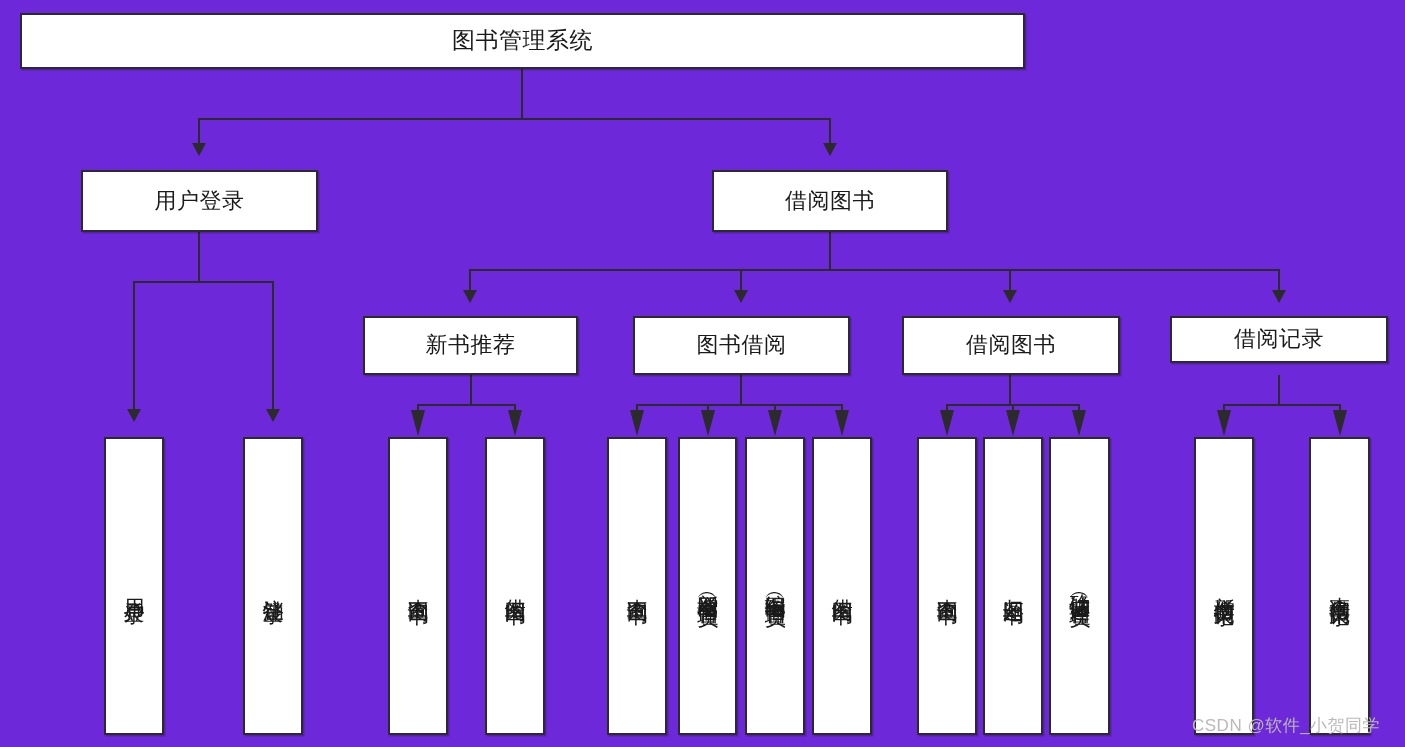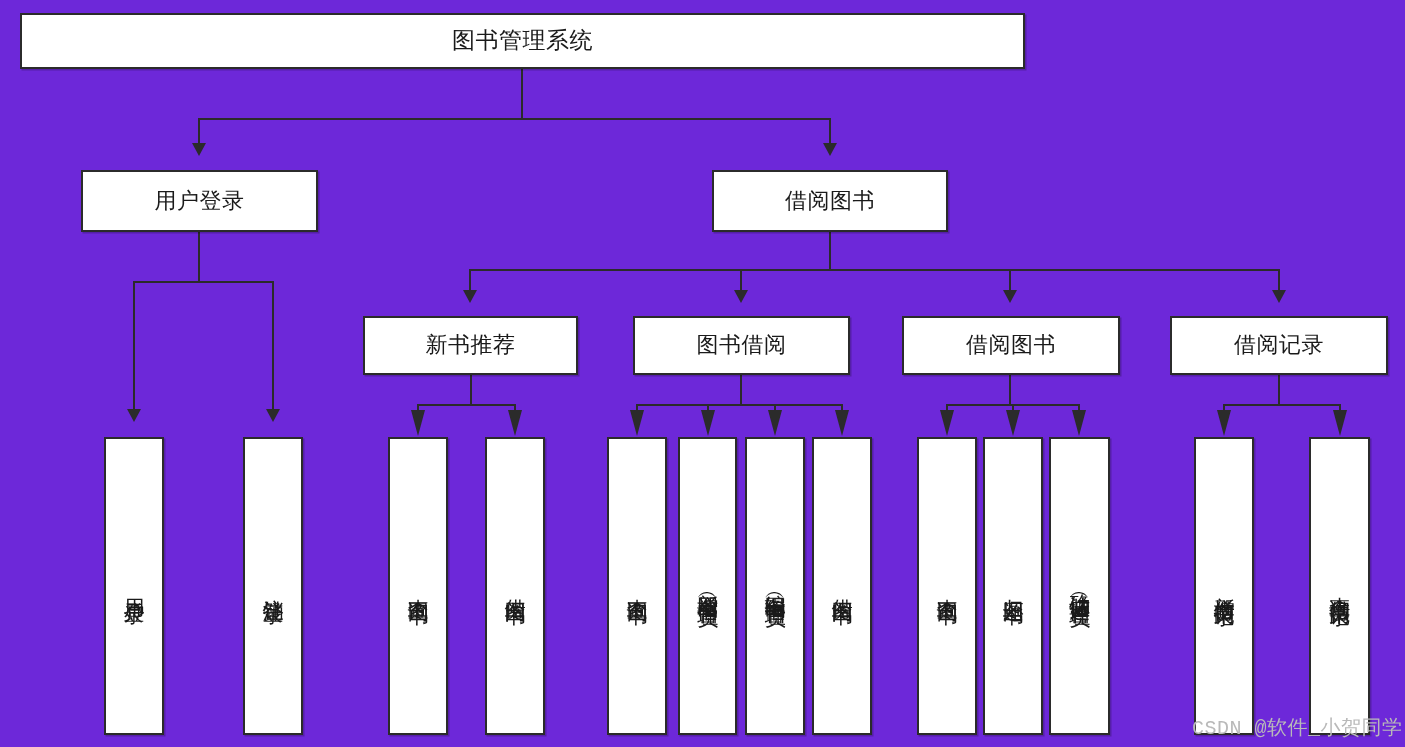--- a/index.html
+++ b/index.html
@@ -58,26 +58,25 @@
   .arrow{
     position:absolute;
     width:0;height:0;
     border-left:7px solid transparent;
     border-right:7px solid transparent;
     border-top:13px solid #2b2b2b;
   }
   
   #watermark{
     position:absolute;
-    font-size:20px;
+    font-size:17px;
     color:#b9b9b9;
     white-space:nowrap;
     pointer-events:none;
     letter-spacing:.5px;
-    font-family:Liberation Mono, monospace;
   }
 </style>
 </head>
 <body>
 
 <div id="canvas">
 
   <div class="line v" style="left:521px;top:69px;height:50px;"></div>
   <div class="line h" style="left:198px;top:118px;width:632px;"></div>
   <div class="line v" style="left:198px;top:118px;height:26px;"></div>
@@ -150,21 +149,21 @@
 
   <div class="node h" style="left:633px;top:316px;width:217px;height:59px;">
     <span class="label">图书借阅</span>
   </div>
   <div class="node h" style="left:363px;top:316px;width:215px;height:59px;">
     <span class="label">新书推荐</span>
   </div>
   <div class="node h" style="left:902px;top:316px;width:218px;height:59px;">
     <span class="label">借阅图书</span>
   </div>
-  <div class="node h" style="left:1170px;top:316px;width:218px;height:59px;">
+  <div class="node h" style="left:1170px;top:316px;width:218px;height:47px;">
     <span class="label">借阅记录</span>
   </div>
 
   <div class="node v" style="left:104px;top:437px;width:60px;height:298px;">
     <span class="label">用户登录</span>
   </div>
   <div class="node v" style="left:243px;top:437px;width:60px;height:298px;">
     <span class="label">注销登录</span>
   </div>
   <div class="node v" style="left:388px;top:437px;width:60px;height:298px;">

